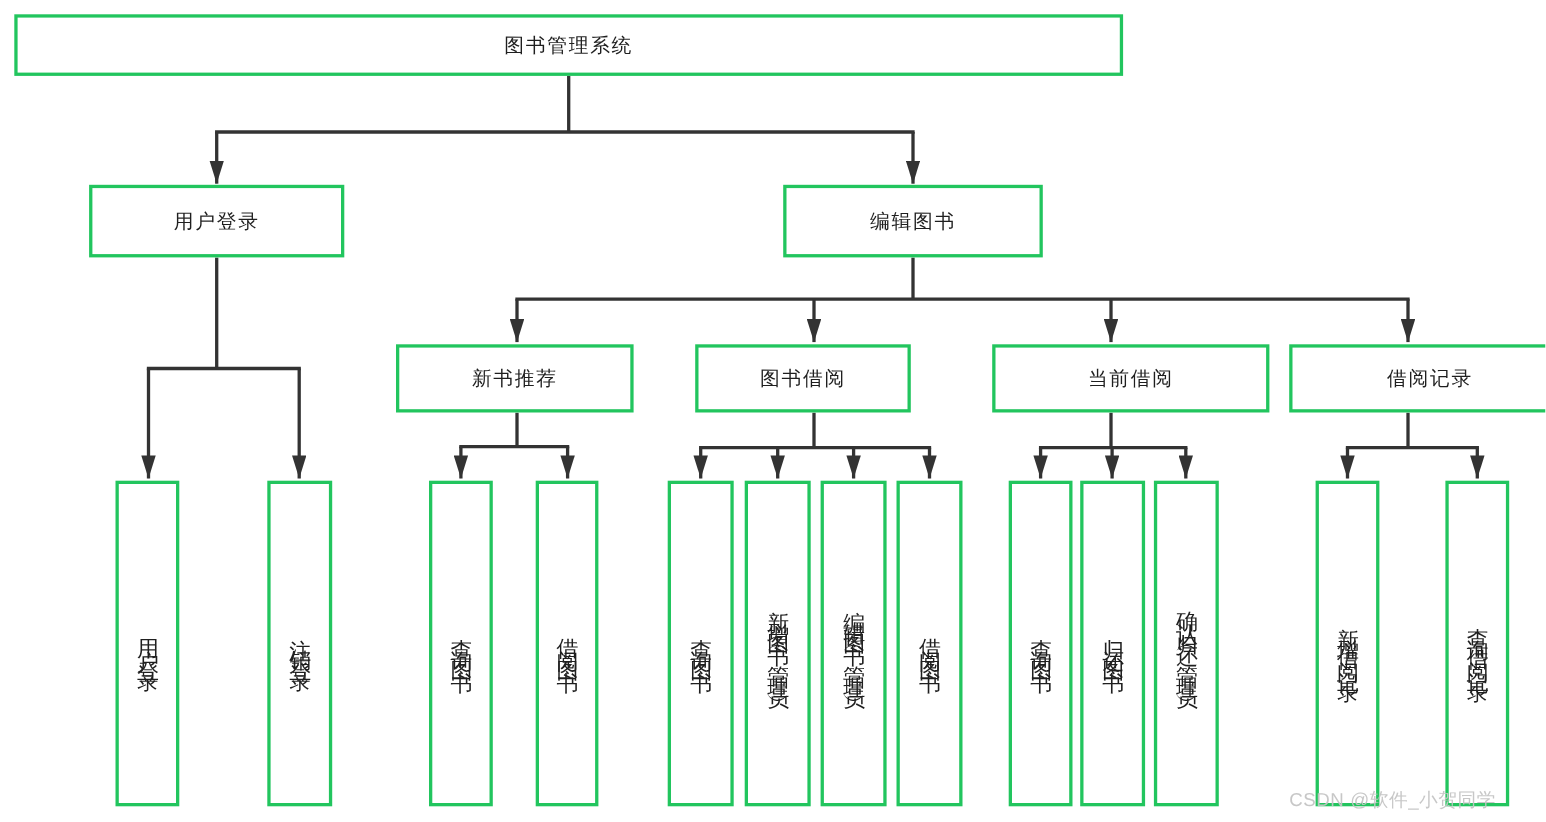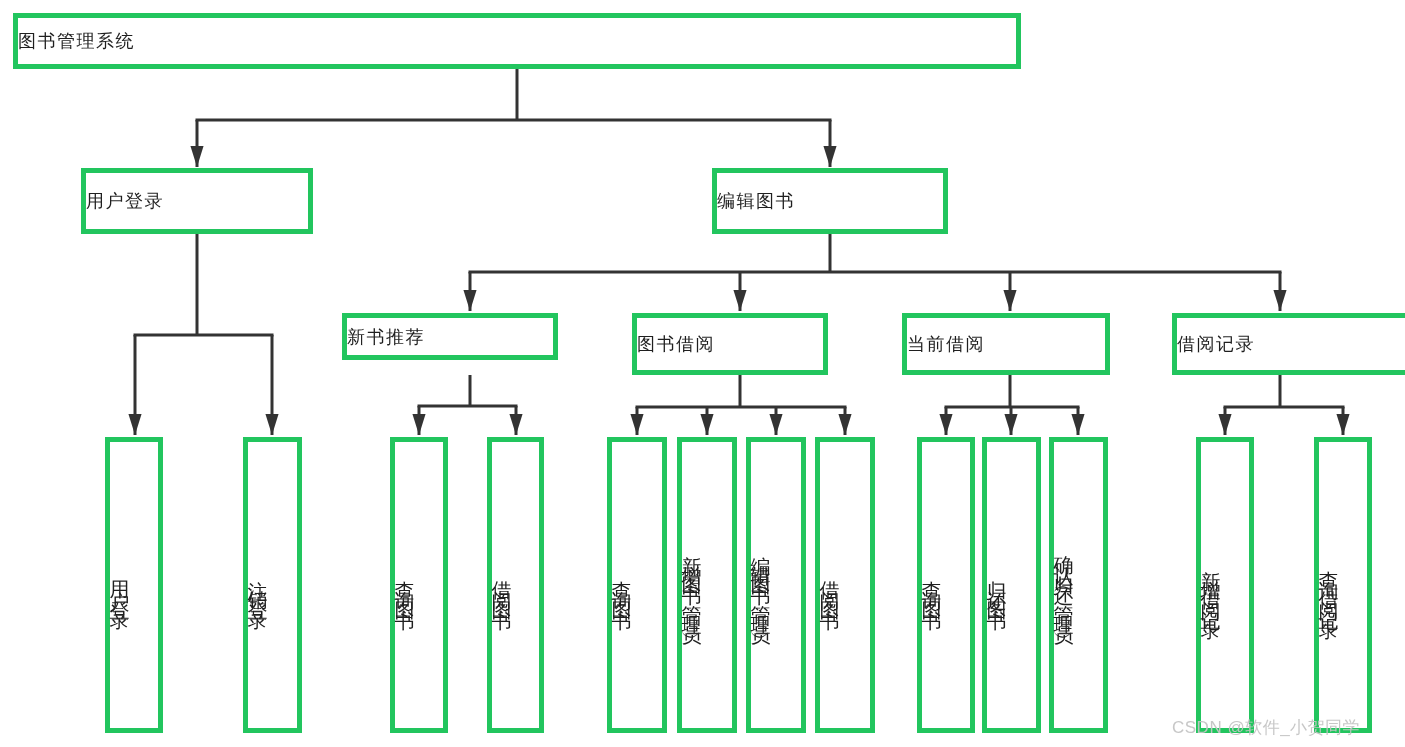--- a/index.html
+++ b/index.html
@@ -9,22 +9,22 @@
     width:1405px;height:747px;
     background:#ffffff;
     font-family:"Liberation Sans", sans-serif;
     overflow:hidden;
   }
   .lines{position:absolute;left:0;top:0;z-index:0;}
   .node{
     position:absolute;
     box-sizing:border-box;
     background:#ffffff;
-    border:5px solid #22c55e;
-    display:flex;align-items:center;justify-content:flex-start;
+    border:3px solid #22c55e;
+    display:flex;align-items:center;justify-content:center;
     color:#1f1f1f;
     z-index:1;
   }
   .h-label{
     font-size:18px;
     letter-spacing:1.5px;
     white-space:nowrap;
     color:#1f1f1f;
   }
   .v-label{
@@ -105,27 +105,27 @@
     <span class="h-label">图书管理系统</span>
   </div>
 
   <div class="node" style="left:81px;top:168px;width:232px;height:66px">
     <span class="h-label">用户登录</span>
   </div>
   <div class="node" style="left:712px;top:168px;width:236px;height:66px">
     <span class="h-label">编辑图书</span>
   </div>
 
-  <div class="node" style="left:342px;top:313px;width:216px;height:47px">
+  <div class="node" style="left:360px;top:313px;width:216px;height:62px">
     <span class="h-label">新书推荐</span>
   </div>
   <div class="node" style="left:632px;top:313px;width:196px;height:62px">
     <span class="h-label">图书借阅</span>
   </div>
-  <div class="node" style="left:902px;top:313px;width:208px;height:62px">
+  <div class="node" style="left:902px;top:313px;width:252px;height:62px">
     <span class="h-label">当前借阅</span>
   </div>
   <div class="node" style="left:1172px;top:313px;width:256px;height:62px">
     <span class="h-label">借阅记录</span>
   </div>
 
   <div class="node" style="left:105px;top:437px;width:58px;height:296px">
     <span class="v-label">用户登录</span>
   </div>
   <div class="node" style="left:243px;top:437px;width:59px;height:296px">

